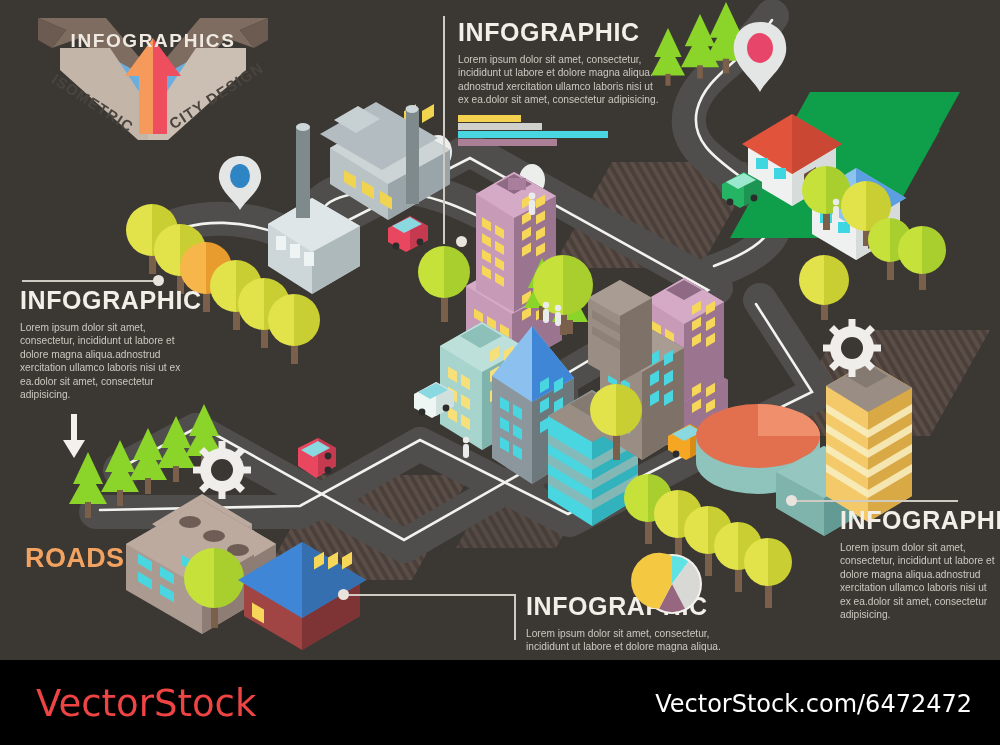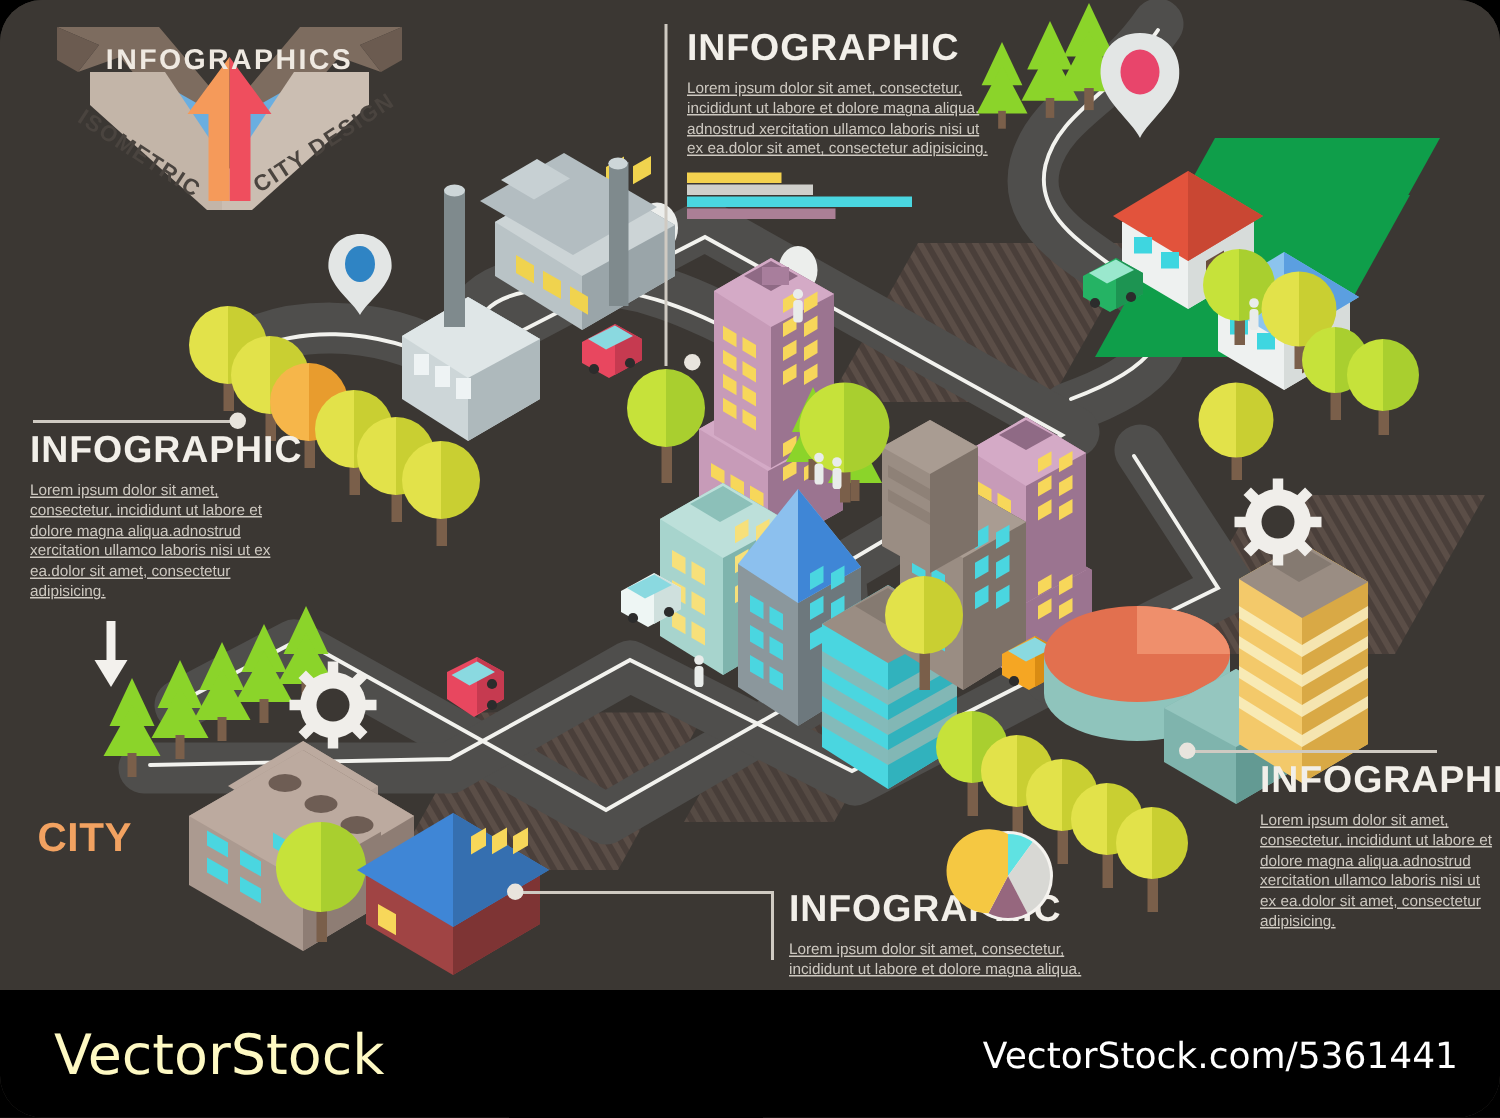--- a/index.html
+++ b/index.html
@@ -1,38 +1,38 @@
 <!DOCTYPE html>
 <html><head>
 <meta charset="utf-8">
 <style>
   html,body{margin:0;padding:0;background:#000;}
   body{font-family:"Liberation Sans",sans-serif;}
-  #page{position:relative;width:1000px;height:745px;overflow:hidden;background:#3b3733;border-radius:28px;}
+  #page{position:relative;width:1000px;height:745px;overflow:hidden;background:#3b3733;}
   #canvas{position:absolute;left:0;top:0;width:1000px;height:660px;background:#3b3733;overflow:hidden;}
 
   
   .ib{position:absolute;}
   .ib h2{margin:0 0 6px 0;font-size:25px;font-weight:bold;letter-spacing:.6px;color:#f2efe9;}
-  .ib p{margin:0;font-size:10.2px;line-height:13.4px;color:#cdc8c0;text-decoration:underline;}
+  .ib p{margin:0;font-size:10.2px;line-height:13.4px;color:#cdc8c0;}
   .rule{position:absolute;height:2px;background:#cfcac2;}
   .dot{position:absolute;width:11px;height:11px;border-radius:50%;background:#e8e4dd;}
   .vrule{position:absolute;width:2px;background:#cfcac2;}
 
   #title-ribbon{position:absolute;left:18px;top:8px;width:270px;height:135px;}
   #ribbon-title{position:absolute;left:0;top:22px;width:270px;text-align:center;font-size:19px;
     font-weight:bold;letter-spacing:1.6px;color:#efe9e1;z-index:9;}
   .rb-label{position:absolute;font-size:15px;font-weight:bold;letter-spacing:1.2px;color:#4a443f;z-index:8;}
 
   #tileble{position:absolute;left:25px;top:545px;font-size:27px;font-weight:bold;line-height:27px;
     color:#f2a261;letter-spacing:.4px;}
 
   
   #footer{position:absolute;left:0;top:660px;width:1000px;height:85px;background:#000;}
-  #vs-logo{position:absolute;left:36px;top:22px;font-size:37px;color:#fef9c3;font-family:"DejaVu Sans",sans-serif;}
+  #vs-logo{position:absolute;left:36px;top:22px;font-size:37px;color:#ef4444;font-family:"DejaVu Sans",sans-serif;}
   #vs-url{position:absolute;right:28px;top:30px;font-size:24px;color:#fff;font-family:"DejaVu Sans",sans-serif;}
   svg{overflow:visible;display:block;}
 </style>
 </head>
 <body>
 
 <div id="page">
 
   <div id="canvas">
 
@@ -743,21 +743,21 @@
   </div>
   <svg width="64" height="64" viewBox="-32 -32 64 64" style="position:absolute;left:640px;top:552px;">
     <circle r="30" fill="#f5f3ef"></circle>
     <path d="M0,0 L0,-28 A28,28 0 0,1 16.5,-22.6 Z" fill="#5fe2e2"></path>
     <path d="M0,0 L16.5,-22.6 A28,28 0 0,1 13,24.8 Z" fill="#d8d8d4"></path>
     <path d="M0,0 L13,24.8 A28,28 0 0,1 -13,24.8 Z" fill="#96677e"></path>
     <path d="M0,0 L-13,24.8 A28,28 0 1,1 0,-28 Z" fill="#f5c842"></path>
   </svg>
 
   <div id="tileble">
-    <div>CITY</div>
+    <div>ROADS</div>
   </div>
 
   <div id="footer">
     <div id="vs-logo">VectorStock</div>
-    <div id="vs-url">VectorStock.com/5361441</div>
+    <div id="vs-url">VectorStock.com/6472472</div>
   </div>
 
 </div>
 
 </body></html>

